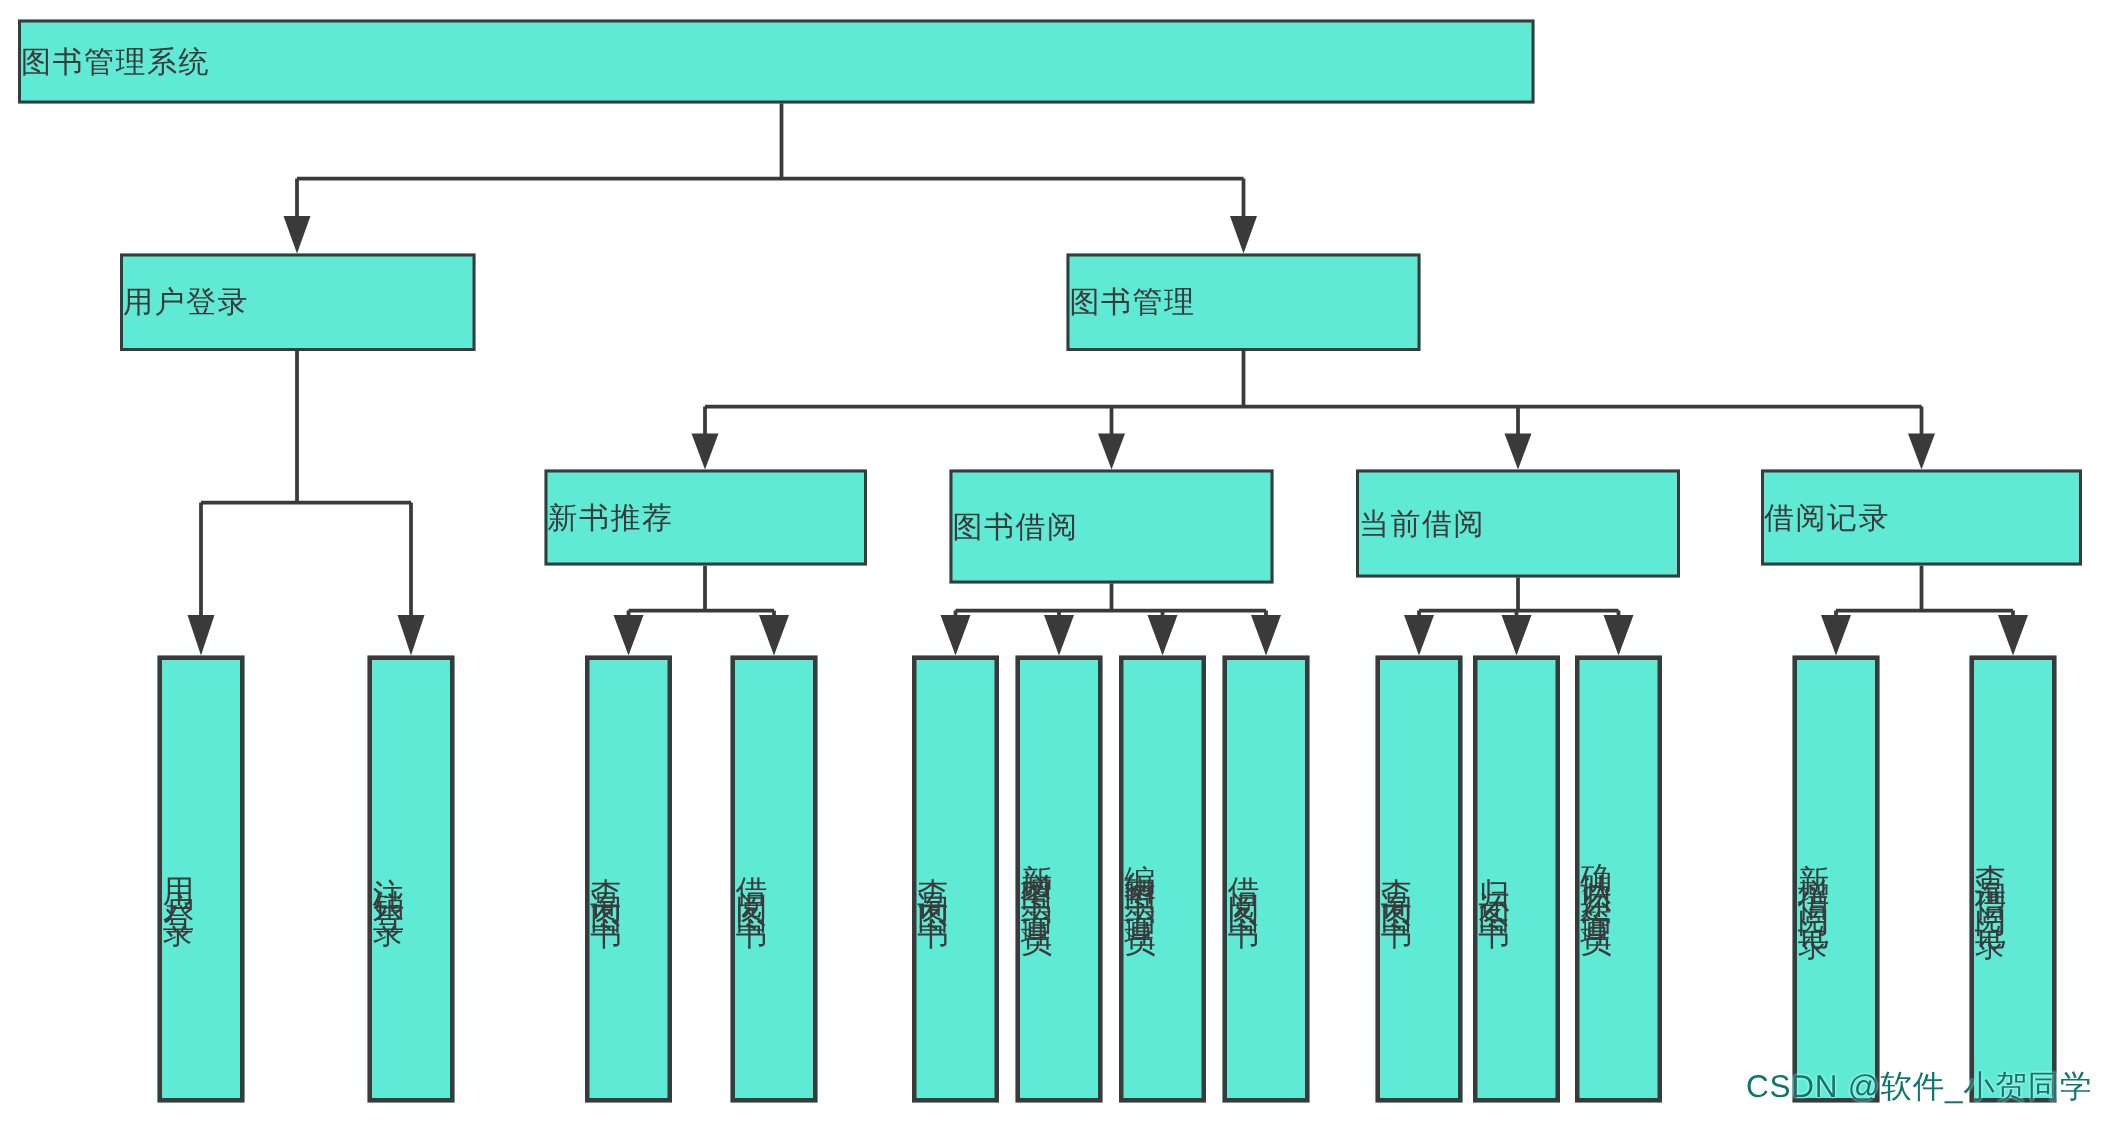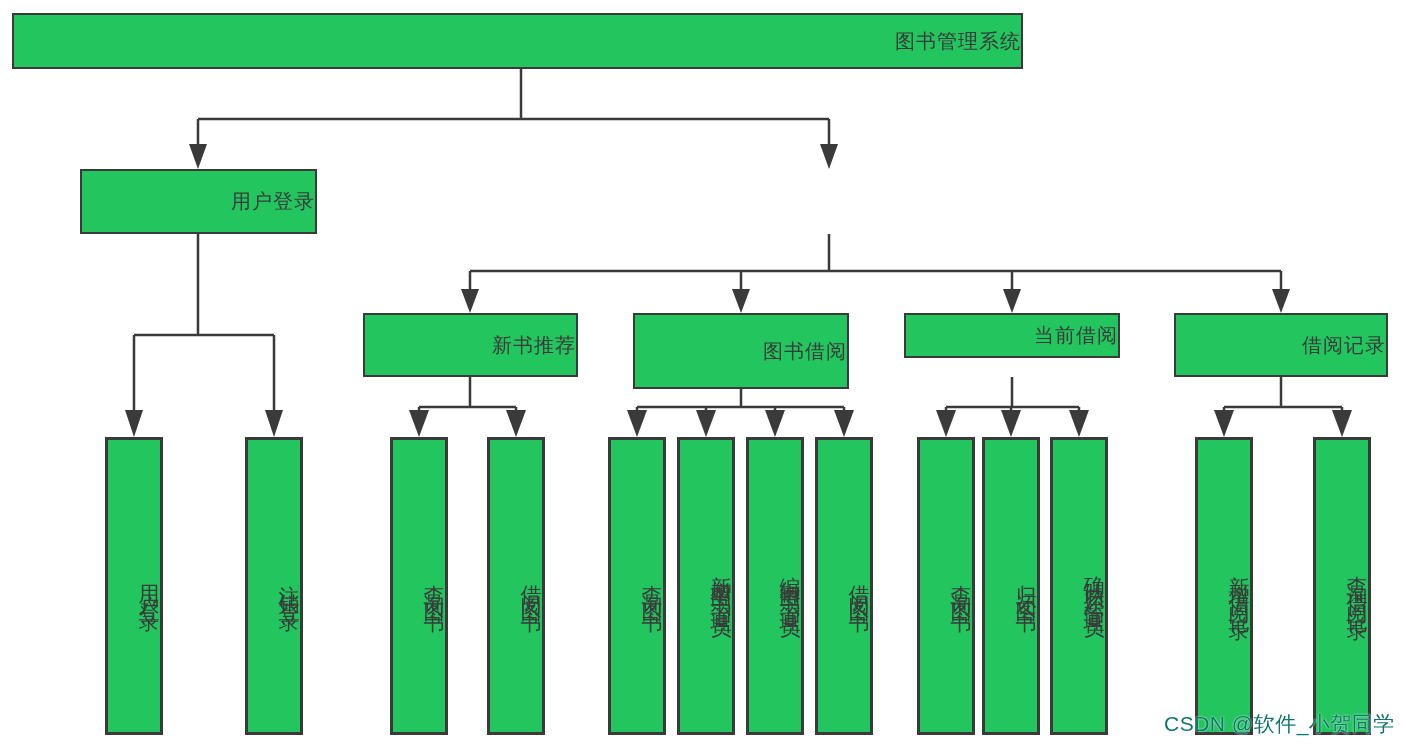--- a/index.html
+++ b/index.html
@@ -8,24 +8,24 @@
     width:1405px;height:747px;
     background:#fff;
     font-family:"Liberation Sans","DejaVu Sans",sans-serif;
     overflow:hidden;
   }
   #connectors{position:absolute;left:0;top:0;width:1405px;height:747px;}
   .box{
     position:absolute;
     box-sizing:border-box;
     border:2.5px solid #3a3a3a;
-    background:#22c55e;
+    background:#5eead4;
     display:flex;
     align-items:center;
-    justify-content:flex-end;
+    justify-content:flex-start;
     color:#3a3a3a;
   }
   .box.h{font-size:20px;letter-spacing:1px;}
   .box.leaf{
     top:437px;width:58px;height:298px;
     border-width:3px;
   }
   .vtext{
     writing-mode:vertical-rl;
     text-orientation:mixed;
@@ -91,28 +91,31 @@
     </g>
   </svg>
 
   <div class="box h" style="left:12px;top:13px;width:1011px;height:56px">
     <span>图书管理系统</span>
   </div>
 
   <div class="box h" style="left:80px;top:169px;width:237px;height:65px">
     <span>用户登录</span>
   </div>
+  <div class="box h" style="left:711px;top:169px;width:236px;height:65px">
+    <span>图书管理</span>
+  </div>
 
   <div class="box h" style="left:363px;top:313px;width:215px;height:64px">
     <span>新书推荐</span>
   </div>
   <div class="box h" style="left:633px;top:313px;width:216px;height:76px">
     <span>图书借阅</span>
   </div>
-  <div class="box h" style="left:904px;top:313px;width:216px;height:45px">
+  <div class="box h" style="left:904px;top:313px;width:216px;height:72px">
     <span>当前借阅</span>
   </div>
   <div class="box h" style="left:1174px;top:313px;width:214px;height:64px">
     <span>借阅记录</span>
   </div>
 
   <div class="box leaf" style="left:105px">
     <span class="vtext">用户登录</span>
   </div>
   <div class="box leaf" style="left:245px">

